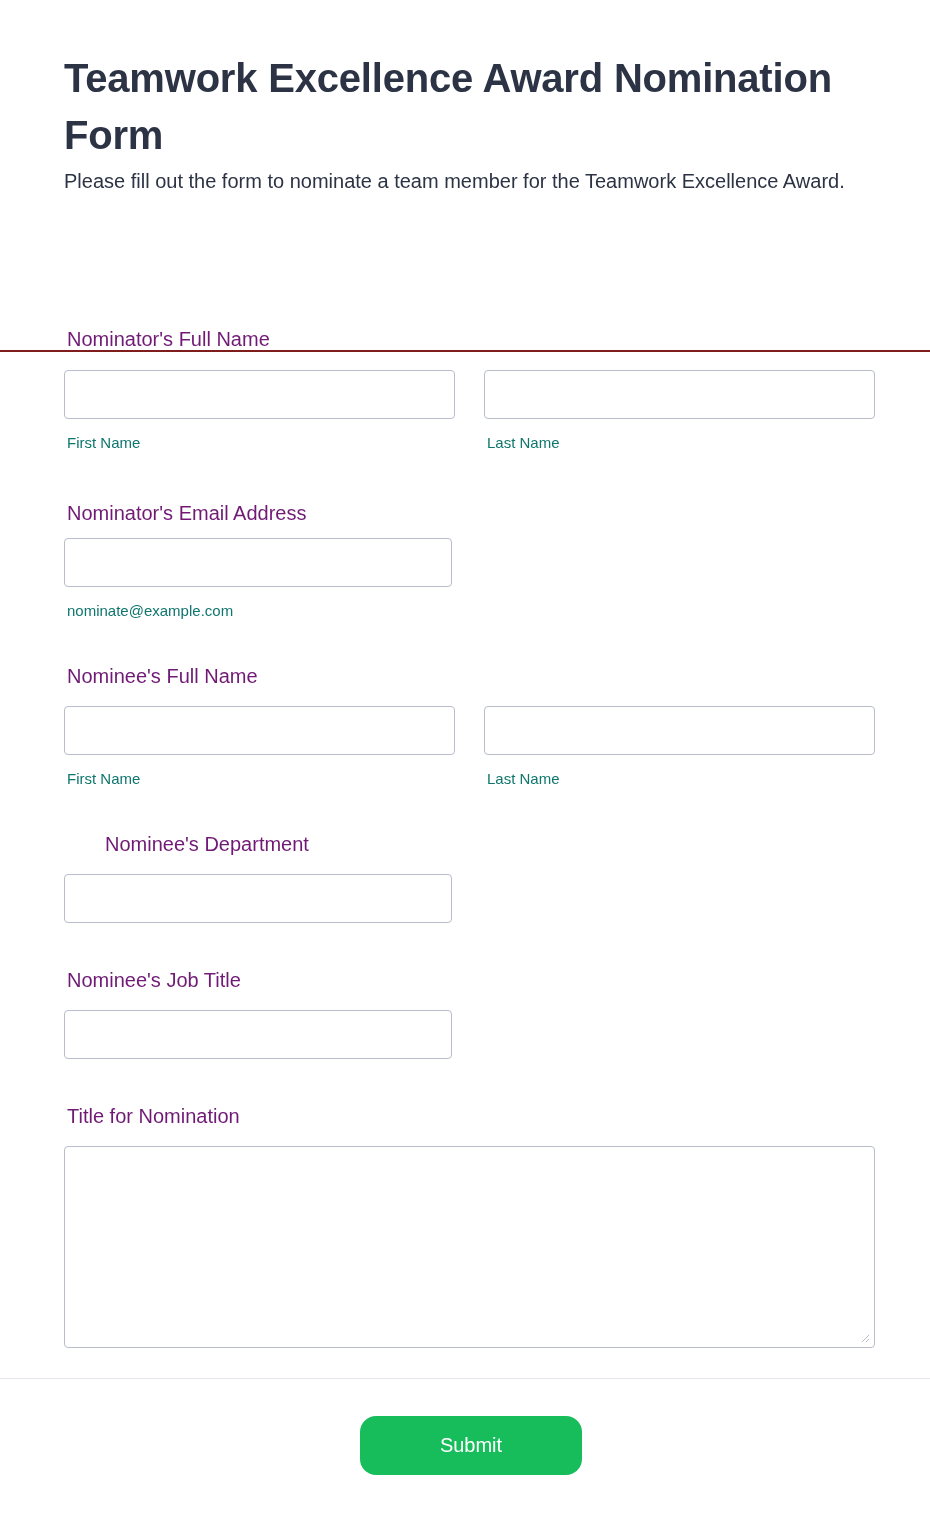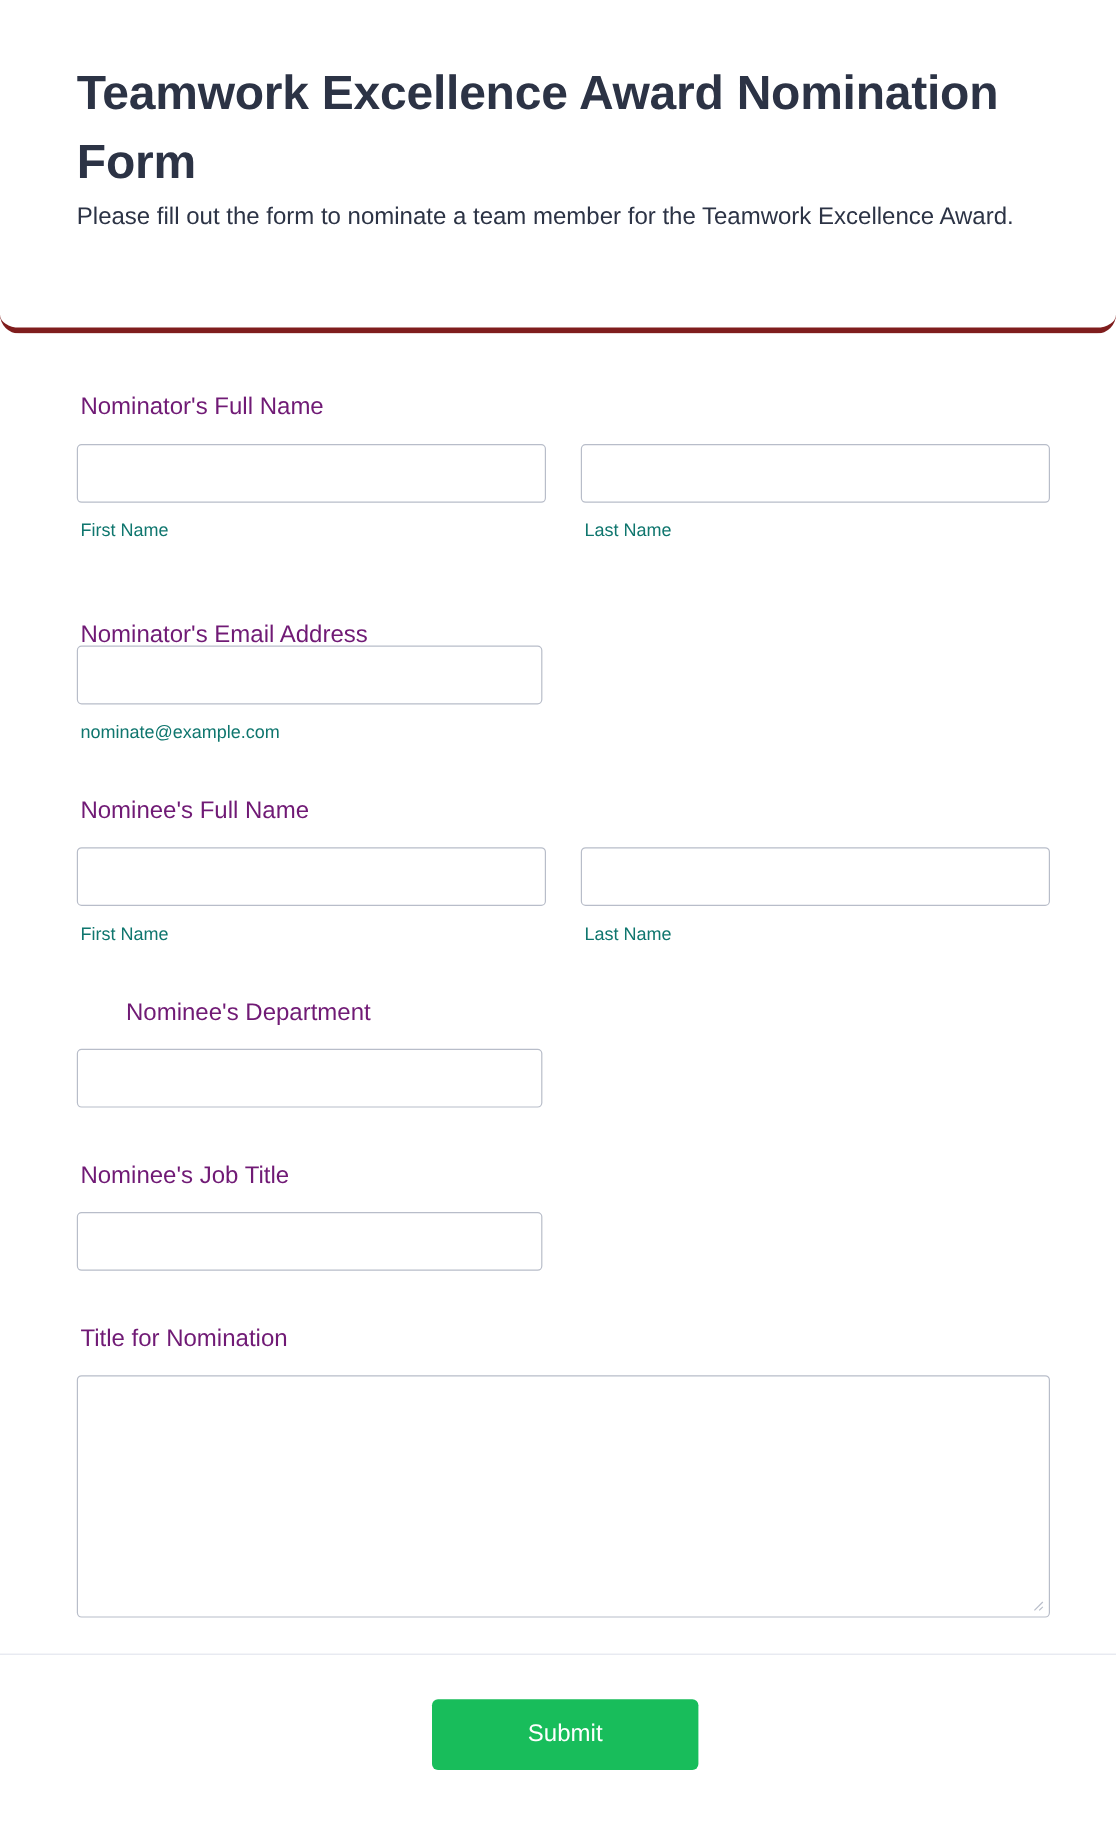--- a/index.html
+++ b/index.html
@@ -1,43 +1,43 @@
 <!DOCTYPE html>
 <html><head>
   <meta charset="utf-8">
   <style>
     * { box-sizing: border-box; margin: 0; padding: 0; }
     html, body { width: 930px; height: 1525px; background: #ffffff; }
     body { font-family: "Liberation Sans", "DejaVu Sans", sans-serif; color: #2c3345; position: relative; overflow: hidden; }
-    .header { position: absolute; left: 0; top: 0; width: 930px; height: 278px; border-bottom: 5px solid #7f1d1d; border-radius: 16px; }
+    .header { position: absolute; left: 0; top: 0; width: 930px; height: 352px; border-bottom: 2px solid #7f1d1d; }
     .title { position: absolute; left: 64px; top: 50px; width: 820px; font-size: 40px; font-weight: 700; line-height: 57px; color: #2c3345; letter-spacing: -0.2px; }
     .subtitle { position: absolute; left: 64px; top: 166px; width: 800px; font-size: 20px; line-height: 31px; color: #2c3345; }
     .field-label { position: absolute; left: 67px; font-size: 20px; color: #701a75; }
     .input { position: absolute; height: 49px; border: 1px solid #b8bdc9; border-radius: 4px; background: #fff; }
     .sublabel { position: absolute; font-size: 15px; color: #0f766e; }
     .textarea { position: absolute; left: 64px; top: 1146px; width: 811px; height: 202px; border: 1px solid #b8bdc9; border-radius: 4px; background: #fff; }
     .resize { position: absolute; right: 4px; bottom: 4px; width: 10px; height: 10px; }
     .footer-line { position: absolute; left: 0; top: 1378px; width: 930px; height: 1px; background: #e3e5ee; }
-    .submit { position: absolute; left: 360px; top: 1416px; width: 222px; height: 59px; background: #18bd5b; border-radius: 5px; color: #fff; font-size: 20px; display: flex; align-items: center; justify-content: center; border: none; font-family: "Liberation Sans", sans-serif; }
+    .submit { position: absolute; left: 360px; top: 1416px; width: 222px; height: 59px; background: #18bd5b; border-radius: 16px; color: #fff; font-size: 20px; display: flex; align-items: center; justify-content: center; border: none; font-family: "Liberation Sans", sans-serif; }
   </style>
 </head>
 <body>
 
 <div class="header">
   <h1 class="title">Teamwork Excellence Award Nomination Form</h1>
   <p class="subtitle">Please fill out the form to nominate a team member for the Teamwork Excellence Award.</p>
 </div>
 
 <div class="field-label" style="top:328px;">Nominator's Full Name</div>
 <div class="input" style="left:64px; top:370px; width:391px;"></div>
 <div class="sublabel" style="left:67px; top:434px;">First Name</div>
 <div class="input" style="left:484px; top:370px; width:391px;"></div>
 <div class="sublabel" style="left:487px; top:434px;">Last Name</div>
 
-<div class="field-label" style="top:518px;">Nominator's Email Address</div>
+<div class="field-label" style="top:502px;">Nominator's Email Address</div>
 <div class="input" style="left:64px; top:538px; width:388px;"></div>
 <div class="sublabel" style="left:67px; top:602px;">nominate@example.com</div>
 
 <div class="field-label" style="top:665px;">Nominee's Full Name</div>
 <div class="input" style="left:64px; top:706px; width:391px;"></div>
 <div class="sublabel" style="left:67px; top:770px;">First Name</div>
 <div class="input" style="left:484px; top:706px; width:391px;"></div>
 <div class="sublabel" style="left:487px; top:770px;">Last Name</div>
 
 <div class="field-label" style="top:833px;margin-left:38px;">Nominee's Department</div>

